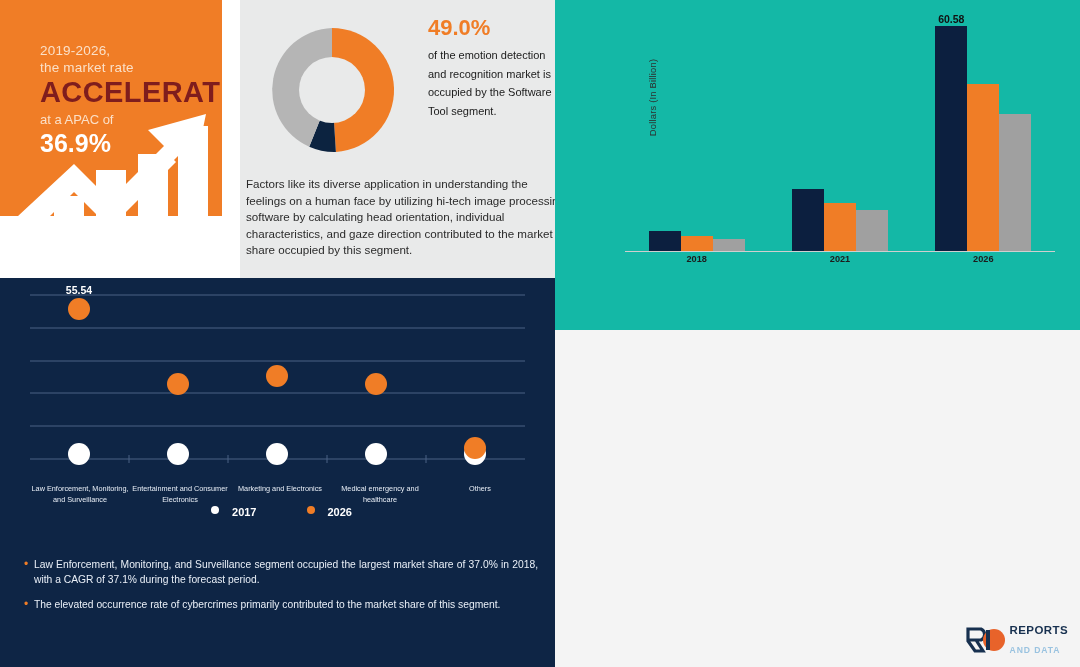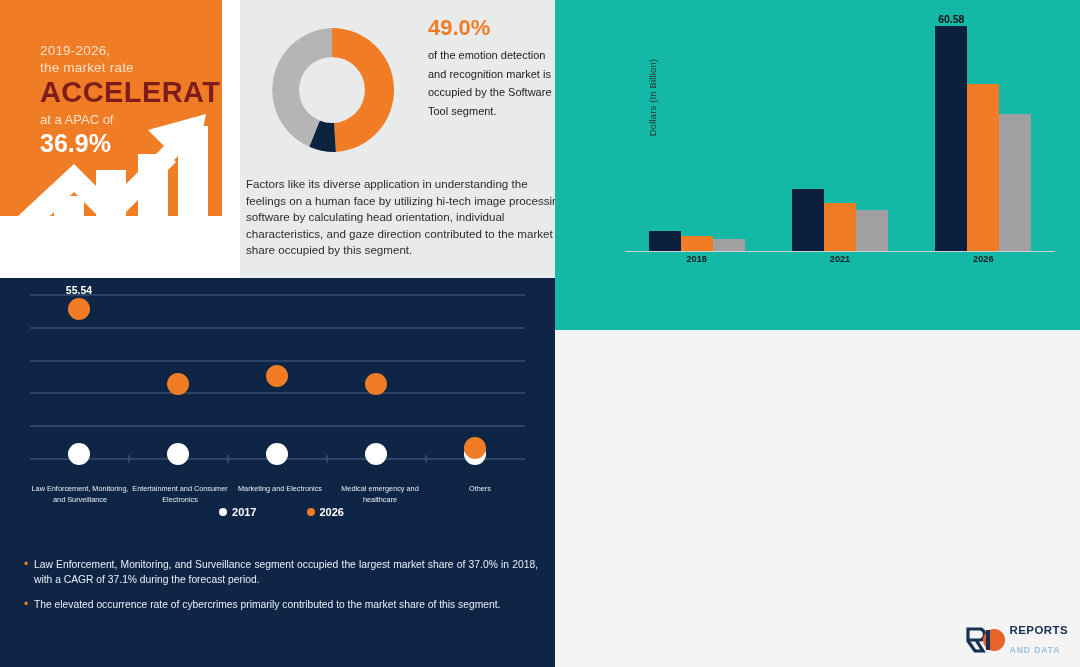--- a/index.html
+++ b/index.html
@@ -81,21 +81,21 @@
     margin-top: 13px;
   }
   .sc-cat {
     flex: 1; text-align: center;
     color: #e8eef6; font-size: 7.3px; line-height: 10.5px;
   }
   #sc-legend {
     position: absolute; left: 0; top: 228px; width: 555px;
     display: flex; justify-content: center; gap: 42px; align-items: center;
   }
-  .leg-item { display: flex; align-items: center; gap: 5px; padding-left: 8px; }
+  .leg-item { display: flex; align-items: flex-start; gap: 13px; padding-left: 8px; }
   .leg-dot { width: 8px; height: 8px; border-radius: 50%; display: block; }
   .leg-lbl { color: #ffffff; font-size: 11px; font-weight: bold; }
 
   #navy-bullets {
     position: absolute; left: 18px; top: 279px; width: 520px;
   }
   .nb-row { display: flex; margin-bottom: 9px; }
   .nb-dot {
     color: #f07d26; font-size: 12px; line-height: 15px;
     width: 16px; flex-shrink: 0; padding-left: 6px;

